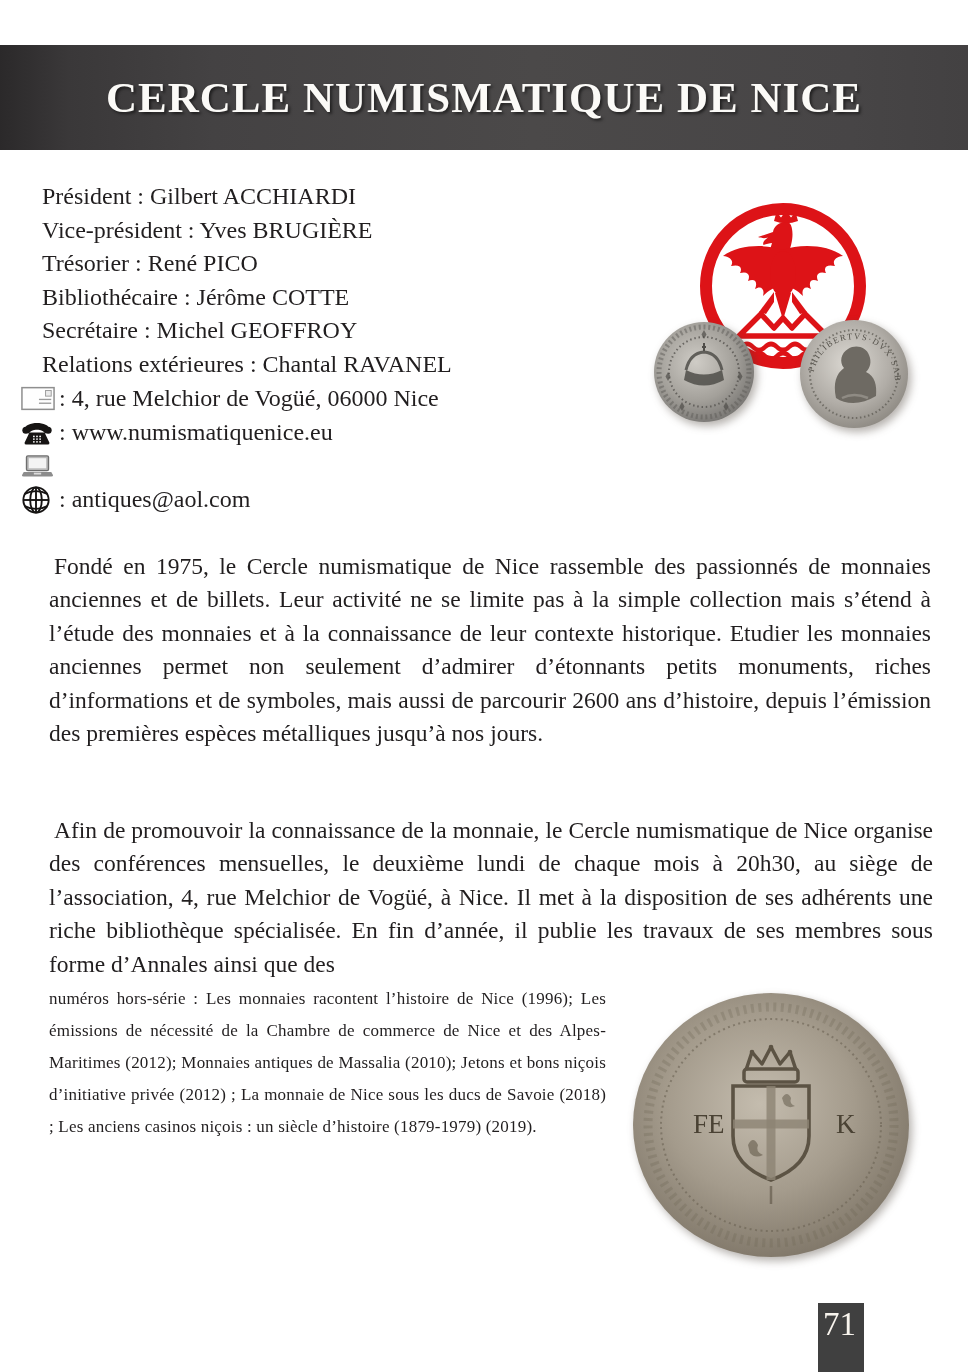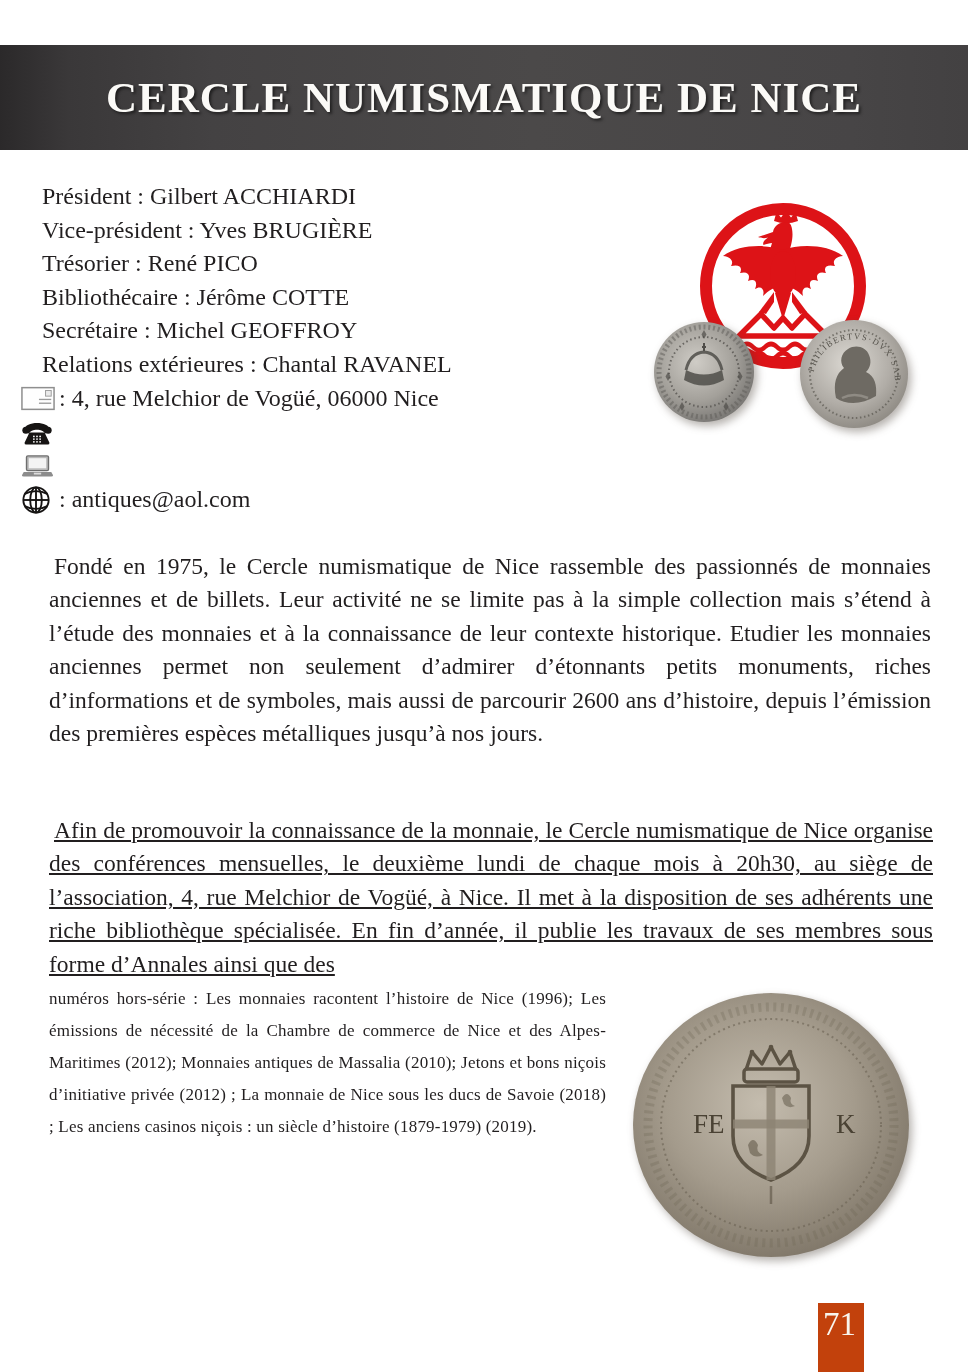--- a/index.html
+++ b/index.html
@@ -17,32 +17,32 @@
   .officers{position:absolute;left:42px;top:180px;font-size:24px;line-height:33.6px;}
   .officer-line{white-space:nowrap;}
   .contact{position:absolute;left:21px;top:382px;}
   .contact-row{display:flex;align-items:center;height:33.6px;}
   .cicon{width:38px;display:flex;align-items:center;}
   .ctext{font-size:24px;white-space:nowrap;}
 
   
   .para{position:absolute;left:49px;margin:0;text-align:justify;font-size:23.5px;line-height:33.4px;}
   .p1{top:550px;width:882px;text-indent:5px;}
-  .p2{top:814px;width:884px;text-indent:5px;text-decoration:underline;}
+  .p2{top:814px;width:884px;text-indent:5px;}
   .p3{top:983px;width:557px;font-size:17px;line-height:32px;letter-spacing:.2px;}
 
   
   .logo-svg{position:absolute;left:697px;top:200px;width:172px;height:172px;z-index:1;}
   .coin{filter:drop-shadow(3px 4px 4px rgba(70,60,50,.40));}
   .coin-left{position:absolute;left:652px;top:320px;width:104px;height:104px;z-index:2;}
   .coin-right{position:absolute;left:798px;top:318px;width:112px;height:112px;z-index:2;}
   .coin-big{position:absolute;left:630px;top:990px;width:282px;height:270px;}
 
   
-  .pagenum-box{position:absolute;left:818px;bottom:0;width:46px;height:69px;background:#c2410c;
+  .pagenum-box{position:absolute;left:818px;bottom:0;width:46px;height:69px;background:#404040;
                box-sizing:border-box;padding:5px 0 0 5px;}
   .pagenum-box span{color:#f8f4ed;font-size:33px;line-height:1;}
 </style>
 </head>
 <body>
 
 <div class="page">
 
   <div class="banner">
     <h1>CERCLE NUMISMATIQUE DE NICE</h1>
@@ -84,20 +84,21 @@
               <circle cx="21.5" cy="20.5" r="1"></circle>
             <circle cx="14.5" cy="23.5" r="1"></circle>
               <circle cx="18" cy="23.5" r="1"></circle>
               <circle cx="21.5" cy="23.5" r="1"></circle>
             <circle cx="14.5" cy="26.5" r="1"></circle>
               <circle cx="18" cy="26.5" r="1"></circle>
               <circle cx="21.5" cy="26.5" r="1"></circle>
           </g>
         </svg>
       </span>
+      <span class="ctext">: www.numismatiquenice.eu</span>
     </div>
 
     <div class="contact-row">
       <span class="cicon">
         <svg viewBox="0 0 36 26" width="33" height="24">
           <rect x="6" y="2" width="24" height="16" rx="1.5" fill="#b9b9b9" stroke="#6e6e6e" stroke-width="1.5"></rect>
           <rect x="8.5" y="4.5" width="19" height="11" fill="#f4f4f4"></rect>
           <path d="M3,19.5 L33,19.5 L35,23 Q35,24.5 33,24.5 L3,24.5 Q1,24.5 1,23 Z" fill="#8c8c8c"></path>
           <rect x="14" y="20.3" width="8" height="2" fill="#dcdcdc"></rect>
         </svg>

